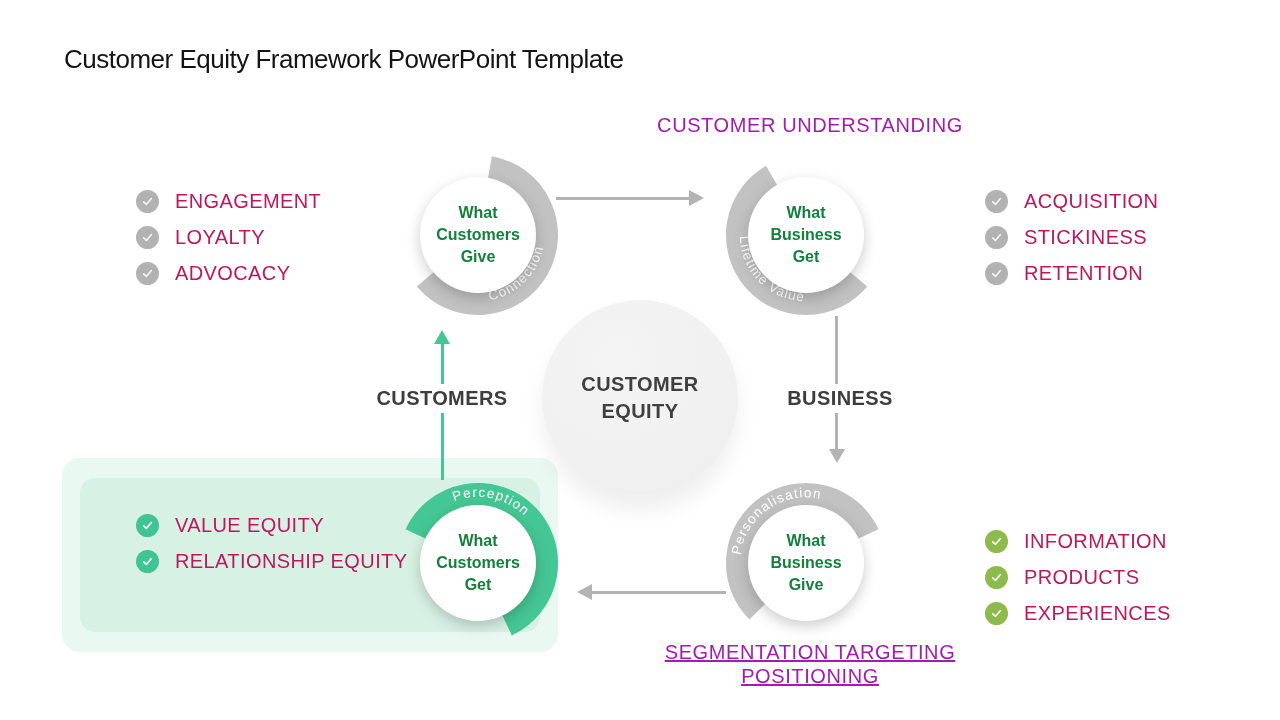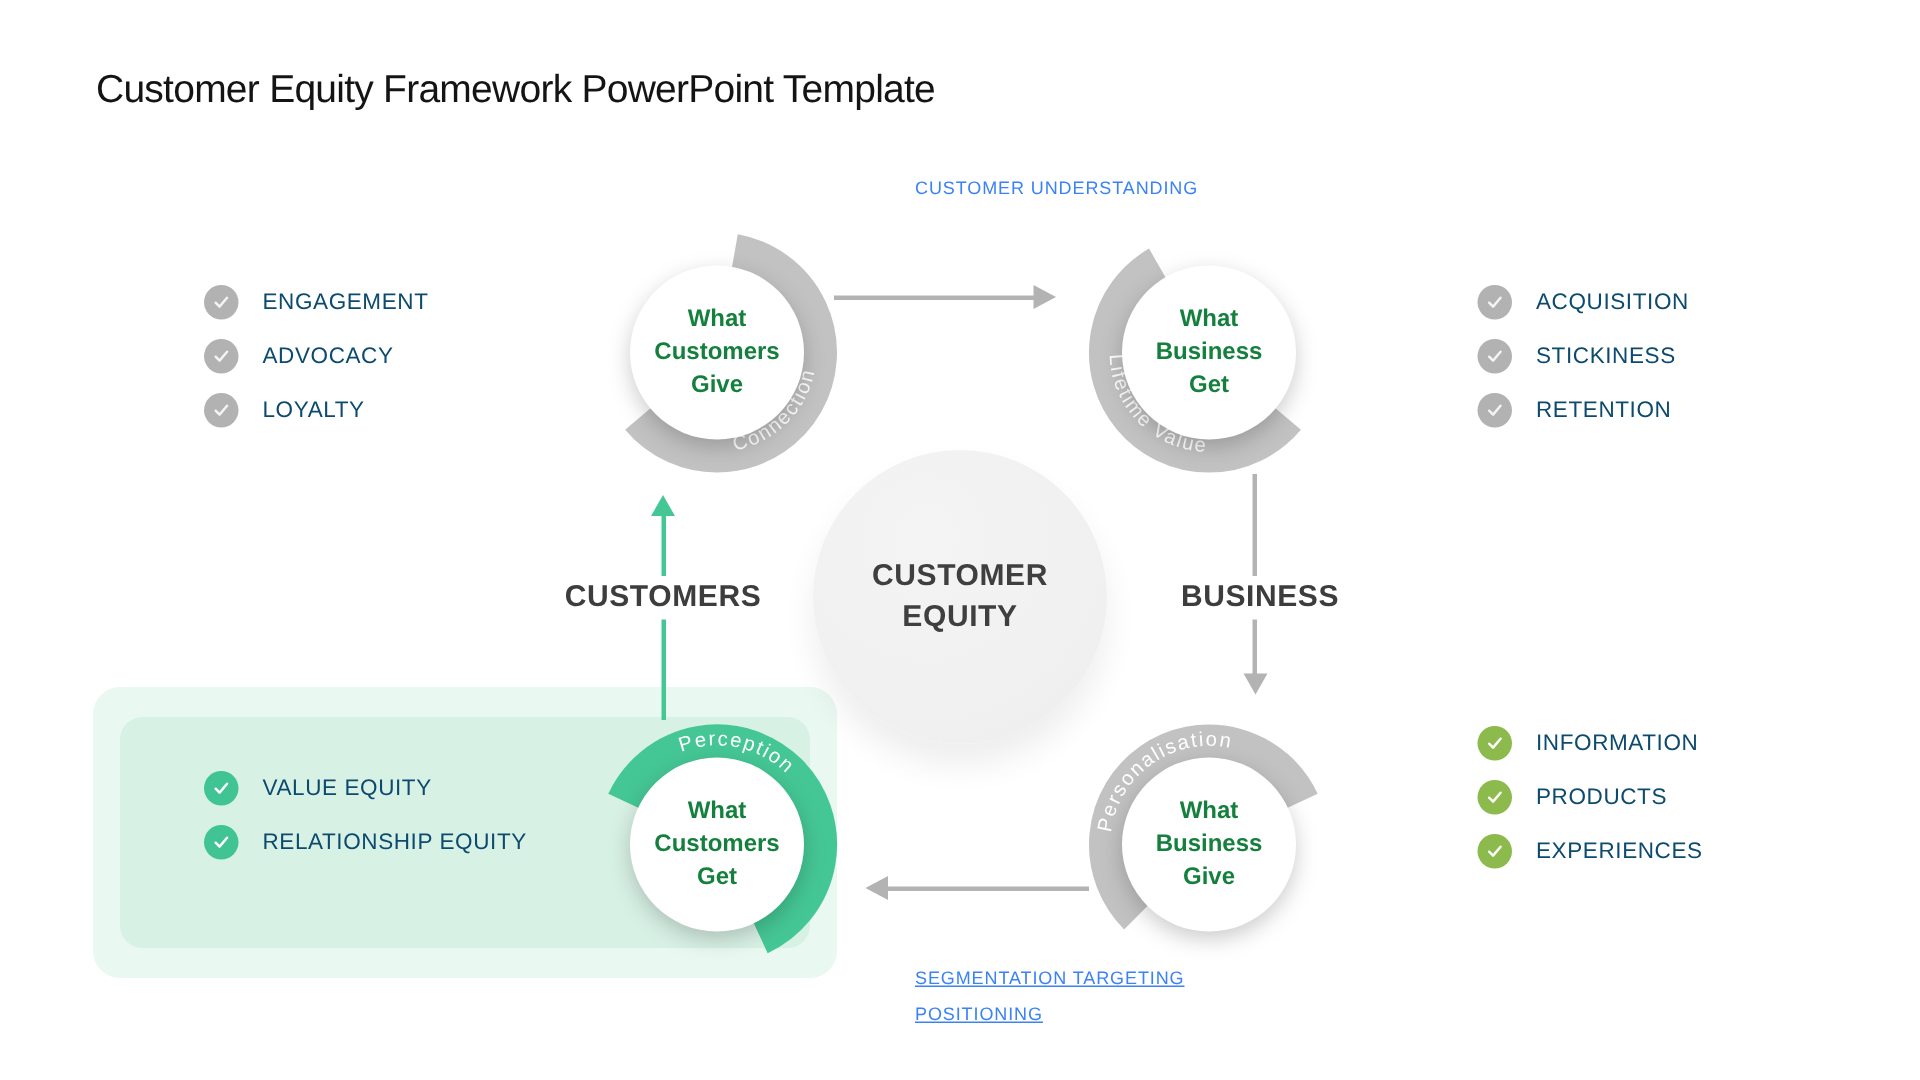--- a/index.html
+++ b/index.html
@@ -6,22 +6,22 @@
   .slide {
     position:relative; width:1280px; height:720px; background:#ffffff;
     font-family:"Liberation Sans", sans-serif; overflow:hidden;
   }
   .title {
     position:absolute; left:64px; top:44px; margin:0;
     font-size:26px; font-weight:400; color:#141414; letter-spacing:-0.5px;
     white-space:nowrap;
   }
   .caption {
-    position:absolute; font-size:12px; color:#3b82f6; letter-spacing:0.6px;
-    white-space:pre-line; line-height:24px;
+    position:absolute; font-size:20px; color:#a21caf; letter-spacing:0.6px;
+    text-align:center; white-space:pre-line; line-height:24px;
   }
   .caption.top { left:610px; top:113px; width:400px; }
   .caption.bottom { left:610px; top:640px; width:400px;text-decoration:underline; }
 
   
   .panel-outer {
     position:absolute; left:62px; top:458px; width:496px; height:194px;
     background:#e9f8f1; border-radius:18px; z-index:1;
   }
   .panel-inner {
@@ -33,26 +33,26 @@
   .check-list { position:absolute; z-index:2; }
   .check-row { display:flex; align-items:center; height:36px; gap:16px; }
   .check-icon {
     width:23px; height:23px; border-radius:50%; flex:0 0 23px;
     display:flex; align-items:center; justify-content:center;
   }
   .check-icon svg { width:15px; height:15px; display:block; }
   .check-icon.gray  { background:#b2b2b2; }
   .check-icon.green { background:#41c493; }
   .check-icon.olive { background:#8cba4d; }
-  .check-label { font-size:15px; color:#0c4a6e; letter-spacing:0.4px; white-space:nowrap; }
+  .check-label { font-size:20px; color:#be185d; letter-spacing:0.4px; white-space:nowrap; }
 
   .list-tl { left:136px; top:183px; }
   .list-tr { left:985px; top:183px; }
   .list-bl { left:136px; top:507px; }
-  .list-br { left:985px; top:477px; }
+  .list-br { left:985px; top:523px; }
 
   
   .line { position:absolute; background:#b3b3b3; z-index:2; }
   .line.green { background:#45c795; }
   .arrowhead { position:absolute; width:0; height:0; z-index:2; }
   .head-right { border-top:8px solid transparent; border-bottom:8px solid transparent; border-left:15px solid #b3b3b3; }
   .head-left  { border-top:8px solid transparent; border-bottom:8px solid transparent; border-right:15px solid #b3b3b3; }
   .head-down  { border-left:8px solid transparent; border-right:8px solid transparent; border-top:14px solid #b3b3b3; }
   .head-up    { border-left:8px solid transparent; border-right:8px solid transparent; border-bottom:14px solid #45c795; }
 
@@ -190,30 +190,30 @@
           </svg>
         </span>
       <span class="check-label">ENGAGEMENT</span>
     </div>
     <div class="check-row">
       <span class="check-icon gray">
           <svg viewBox="0 0 24 24">
             <path d="M6 12.5l4.2 4.2 8-9.5" stroke="#ffffff" stroke-width="2.6" fill="none" stroke-linecap="round" stroke-linejoin="round" opacity="0.85"></path>
           </svg>
         </span>
+      <span class="check-label">LOYALTY</span>
+    </div>
+    <div class="check-row">
+      <span class="check-icon gray">
+          <svg viewBox="0 0 24 24">
+            <path d="M6 12.5l4.2 4.2 8-9.5" stroke="#ffffff" stroke-width="2.6" fill="none" stroke-linecap="round" stroke-linejoin="round" opacity="0.85"></path>
+          </svg>
+        </span>
       <span class="check-label">ADVOCACY</span>
     </div>
-    <div class="check-row">
-      <span class="check-icon gray">
-          <svg viewBox="0 0 24 24">
-            <path d="M6 12.5l4.2 4.2 8-9.5" stroke="#ffffff" stroke-width="2.6" fill="none" stroke-linecap="round" stroke-linejoin="round" opacity="0.85"></path>
-          </svg>
-        </span>
-      <span class="check-label">LOYALTY</span>
-    </div>
   </div>
 
   <div class="check-list list-tr">
     <div class="check-row">
       <span class="check-icon gray">
           <svg viewBox="0 0 24 24">
             <path d="M6 12.5l4.2 4.2 8-9.5" stroke="#ffffff" stroke-width="2.6" fill="none" stroke-linecap="round" stroke-linejoin="round" opacity="0.85"></path>
           </svg>
         </span>
       <span class="check-label">ACQUISITION</span>

